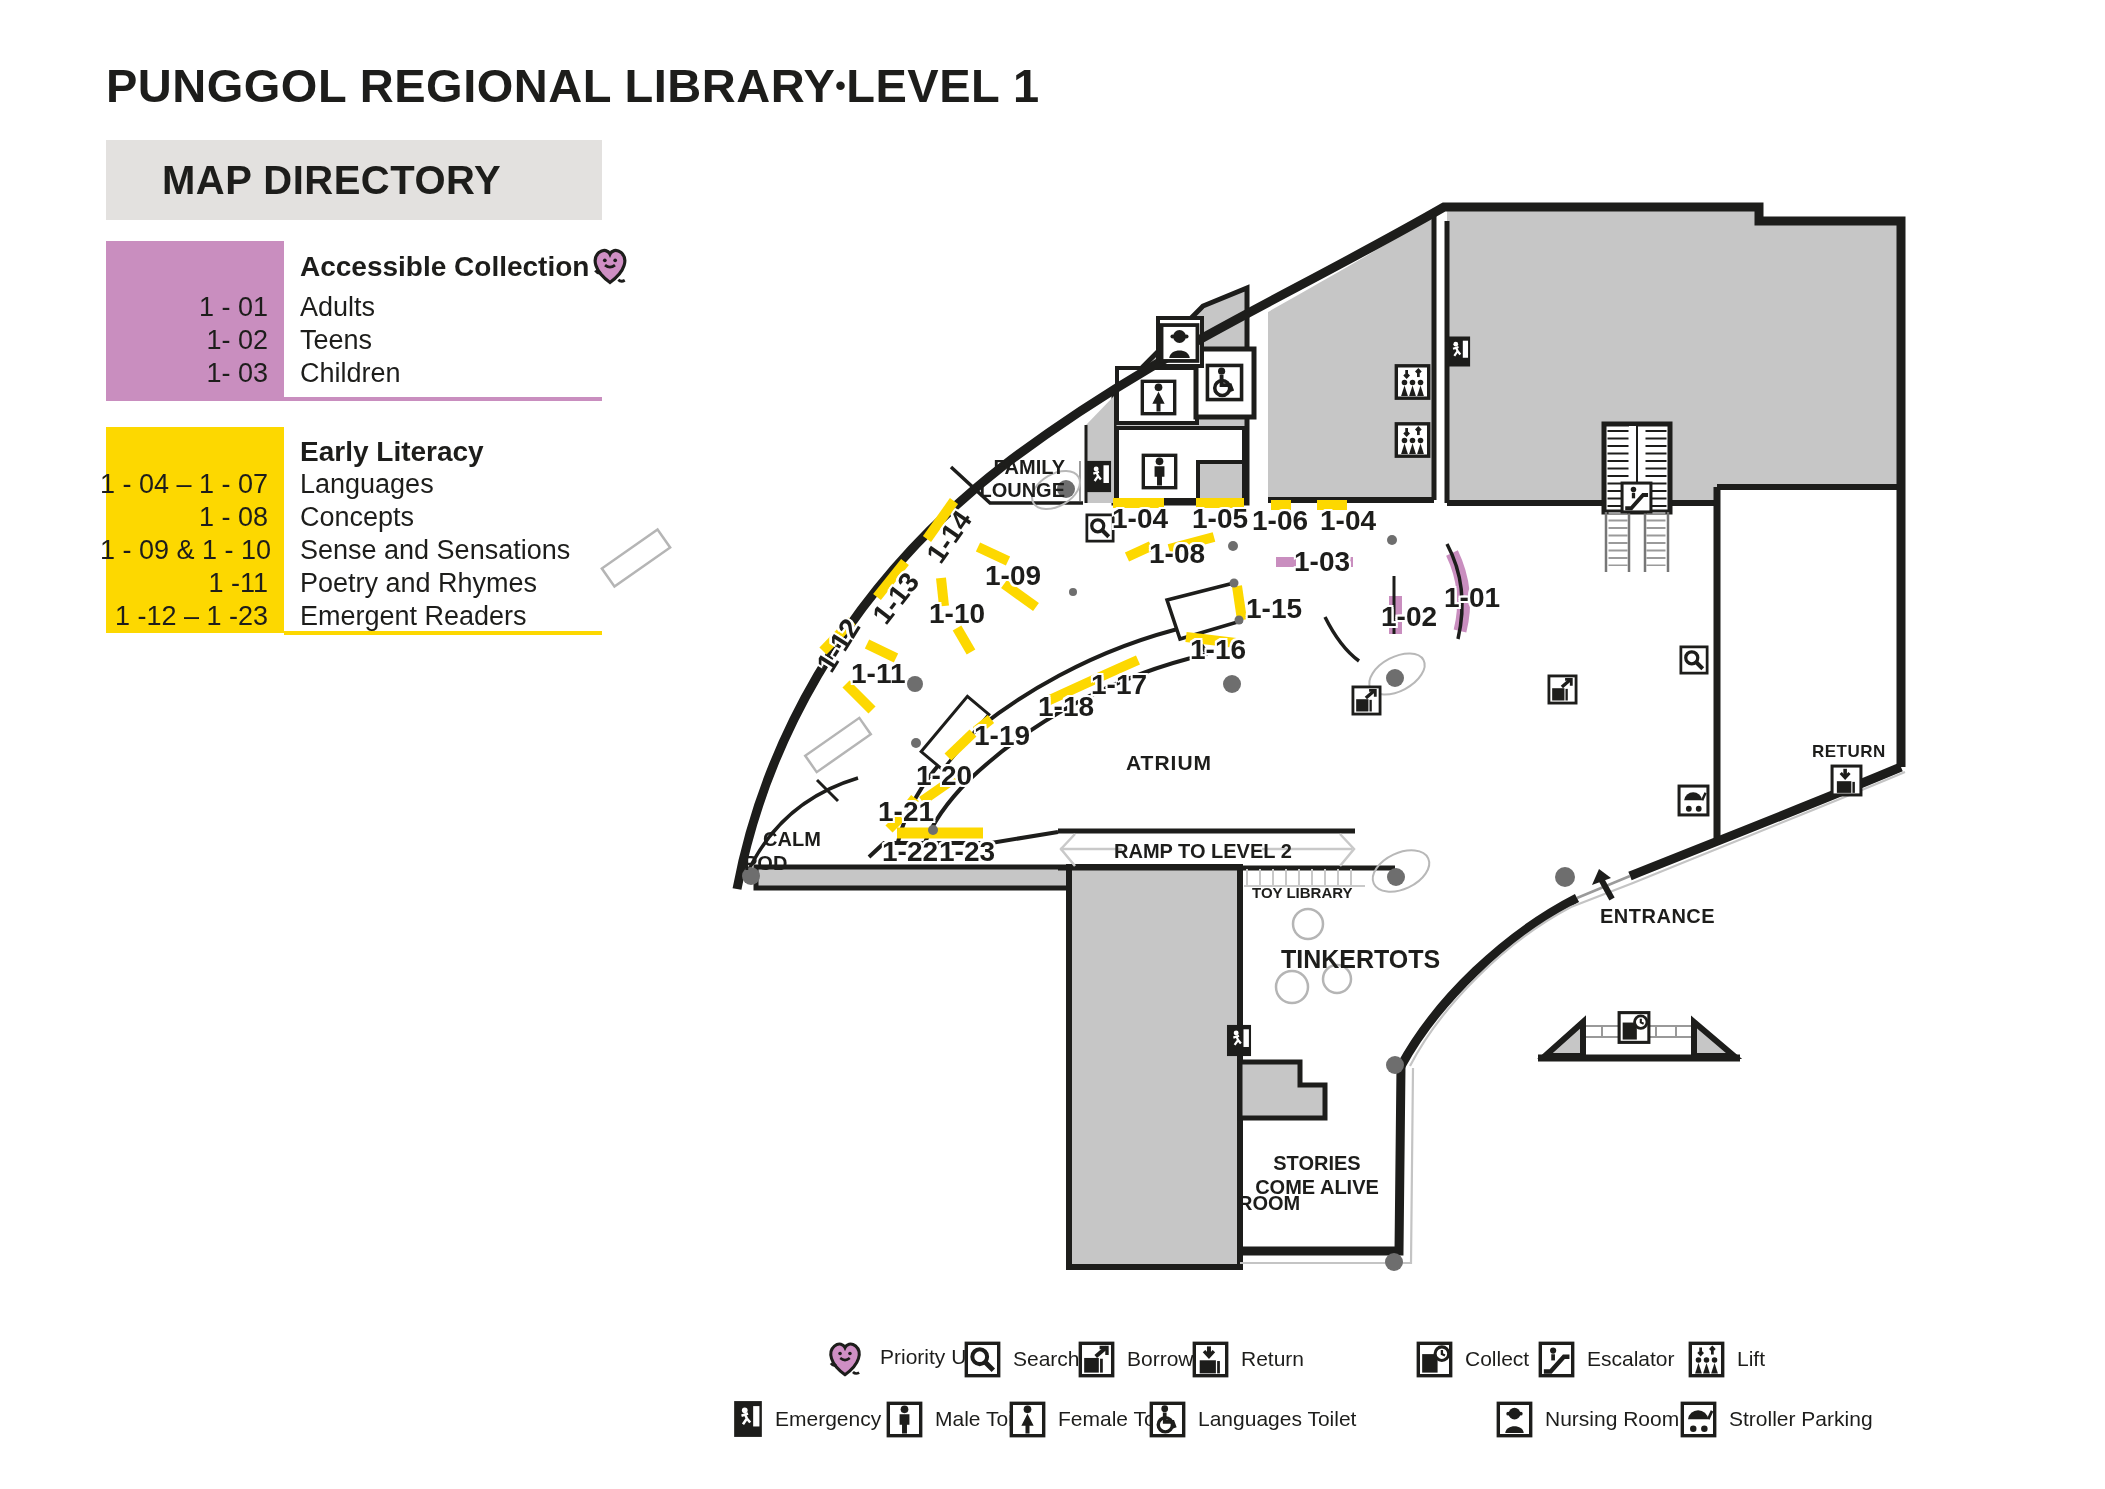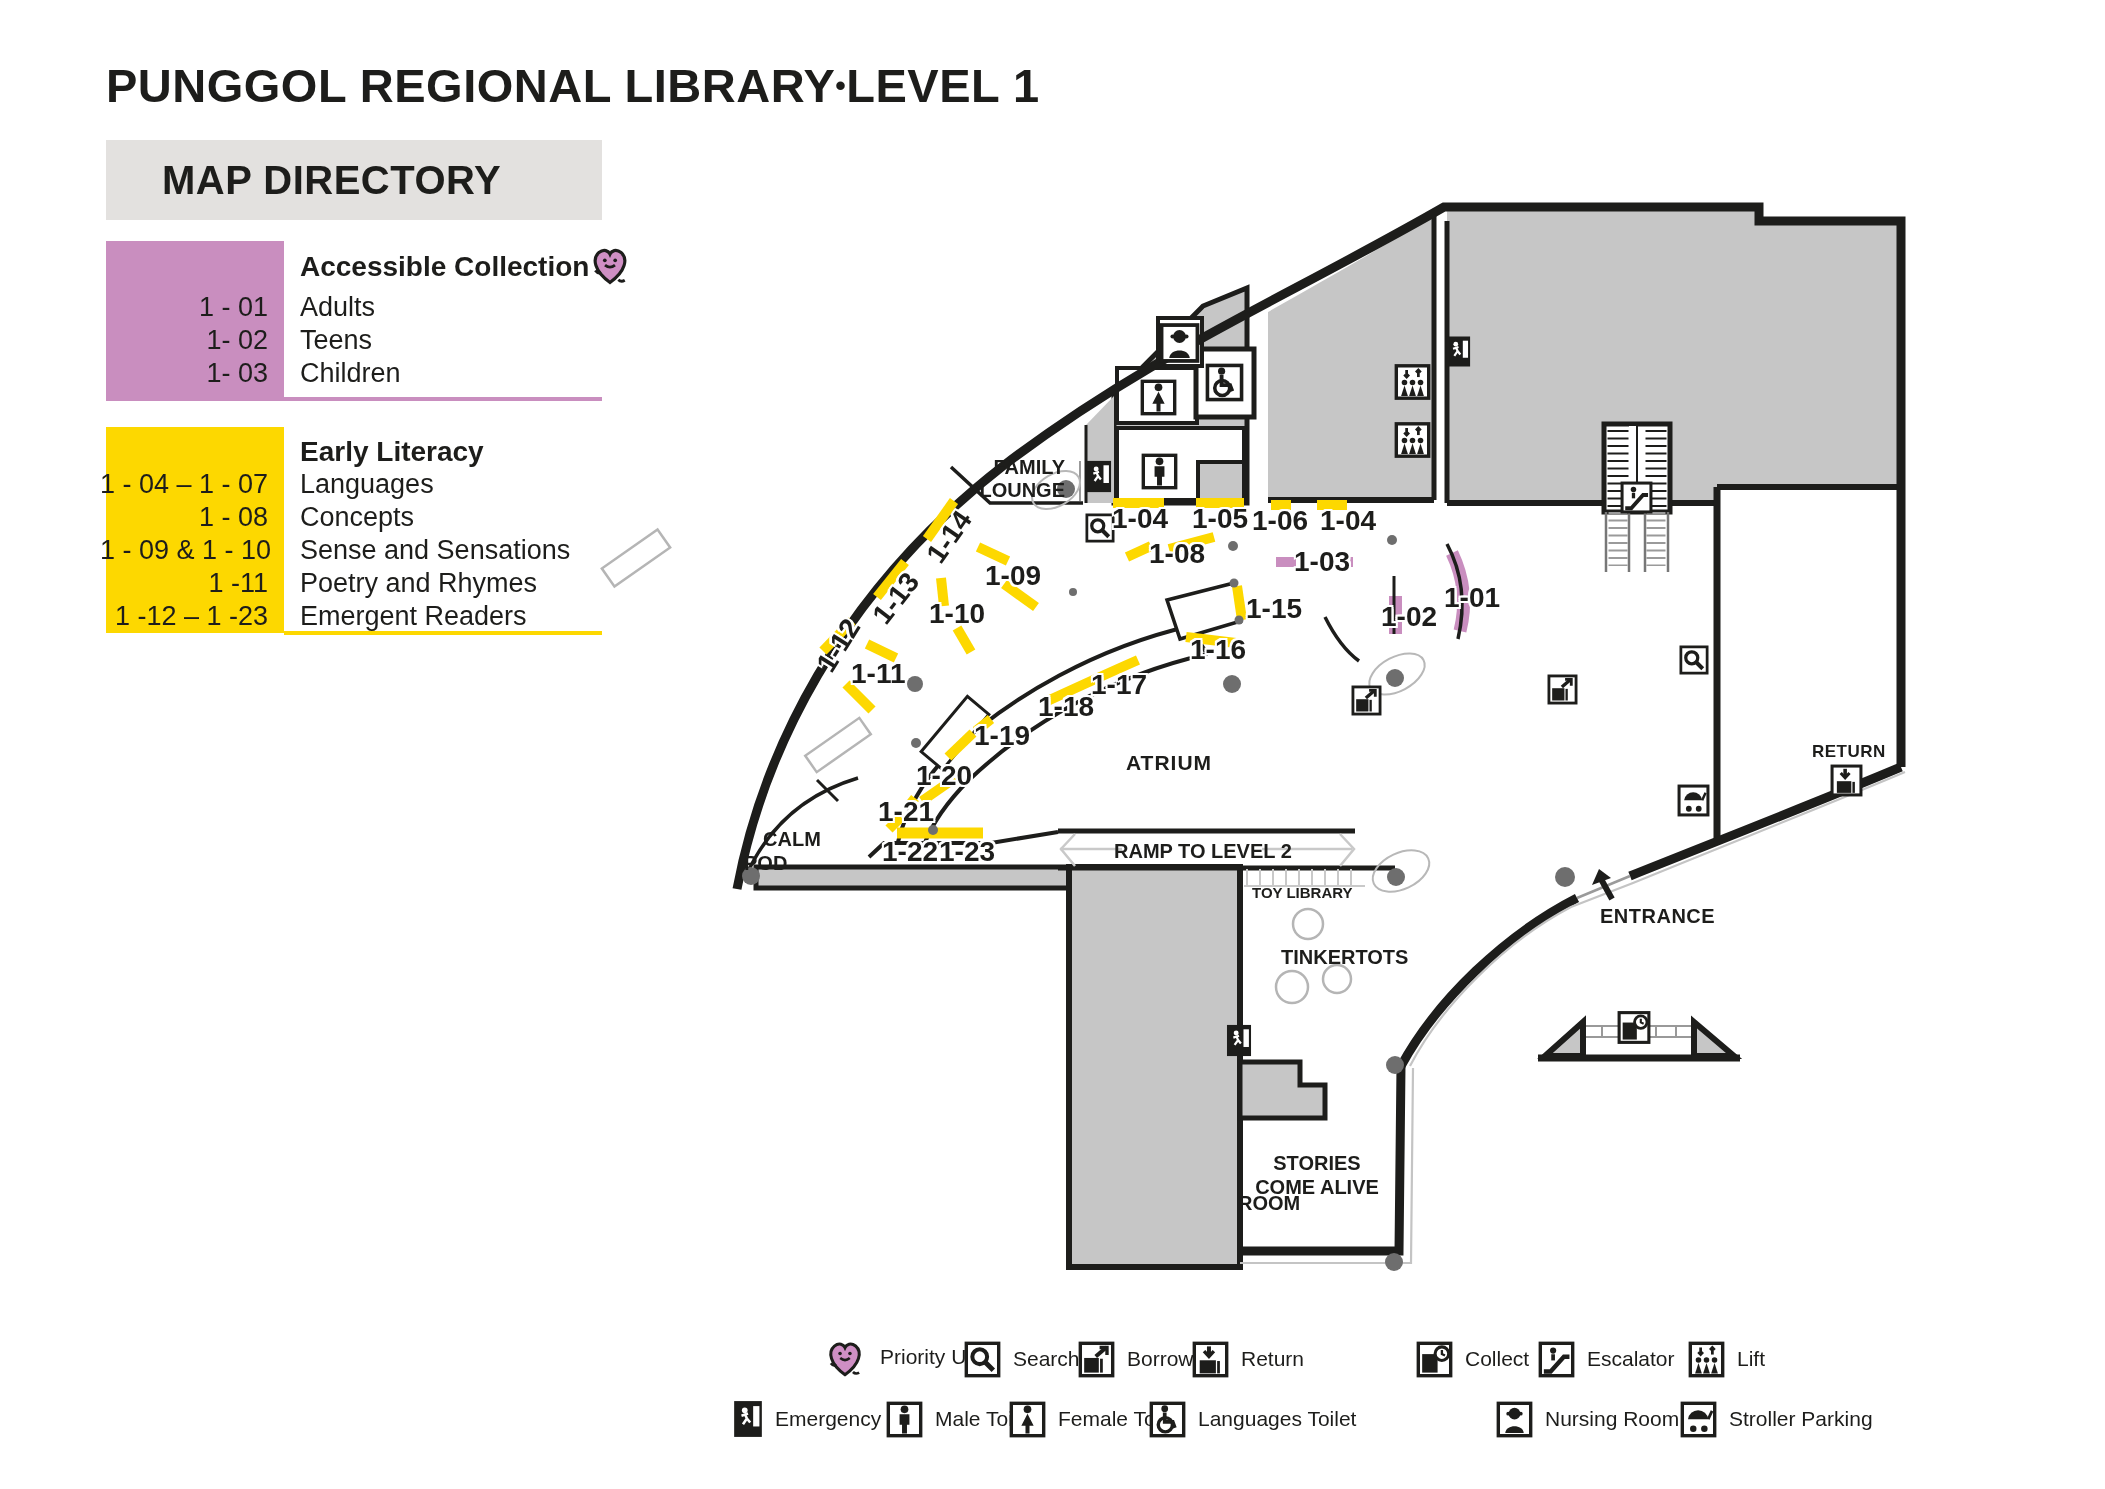--- a/index.html
+++ b/index.html
@@ -359,21 +359,21 @@
   <use href="#sym-nursing" x="1159" y="321" width="41" height="44"></use>
 </svg>
 
 <div class="area" style="left:940px;top:456px;width:125px;text-align:right">FAMILY</div>
 <div class="area" style="left:940px;top:479px;width:125px;text-align:right">LOUNGE</div>
 <div class="area" style="left:1126px;top:751px;font-size:21px;letter-spacing:1px">ATRIUM</div>
 <div class="area" style="left:744px;top:828px;width:96px;text-align:center">CALM</div>
 <div class="area" style="left:744px;top:852px;width:96px;text-align:left">POD</div>
 <div class="area" style="left:1114px;top:840px">RAMP TO LEVEL 2</div>
 <div class="area" style="left:1252px;top:885px;font-size:15px">TOY LIBRARY</div>
-<div class="area" style="left:1281px;top:946px;font-size:20px">TINKERTOTS</div>
+<div class="area" style="left:1281px;top:946px;font-size:25px">TINKERTOTS</div>
 <div class="area" style="left:1238px;top:1152px;width:158px;text-align:center">STORIES</div>
 <div class="area" style="left:1238px;top:1176px;width:158px;text-align:center">COME ALIVE</div>
 <div class="area" style="left:1238px;top:1192px;width:158px;text-align:left">ROOM</div>
 <div class="area" style="left:1600px;top:905px;font-size:20px;letter-spacing:.5px">ENTRANCE</div>
 <div class="area" style="left:1812px;top:743px;font-size:17px;letter-spacing:.5px">RETURN</div>
 
 <div class="shelf" style="left:1112px;top:505px">1-04</div>
 <div class="shelf" style="left:1192px;top:505px">1-05</div>
 <div class="shelf" style="left:1252px;top:507px">1-06</div>
 <div class="shelf" style="left:1320px;top:507px">1-04</div>

